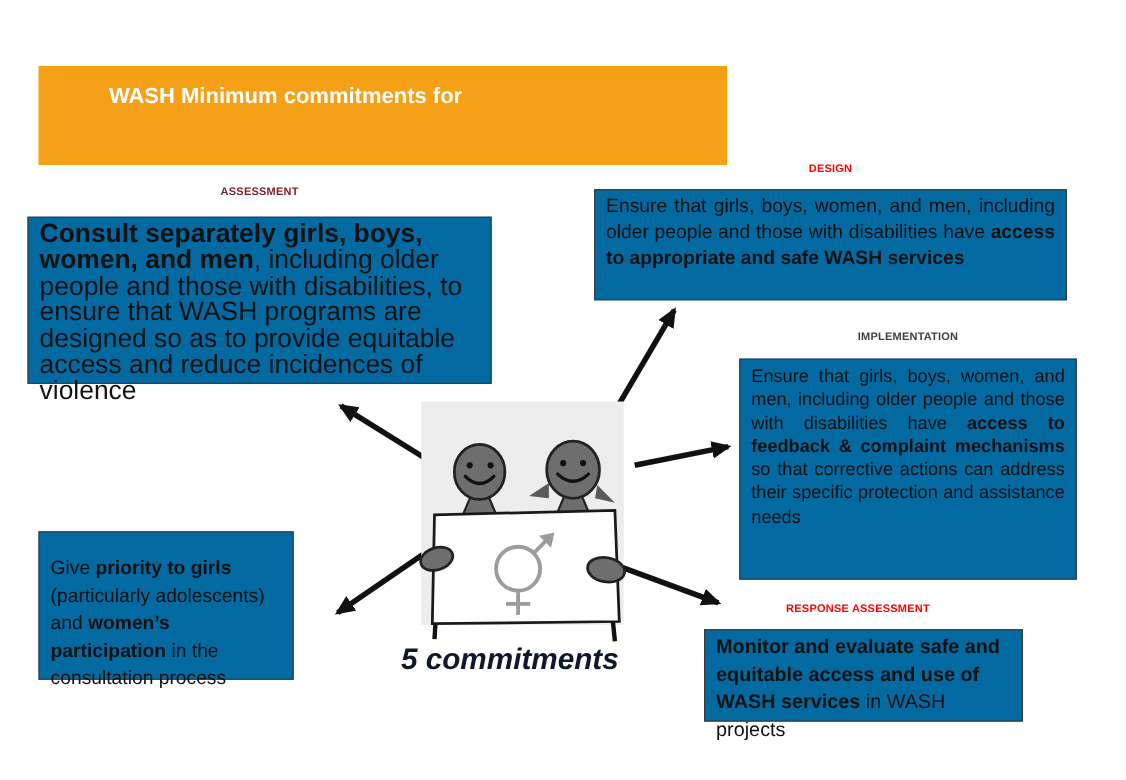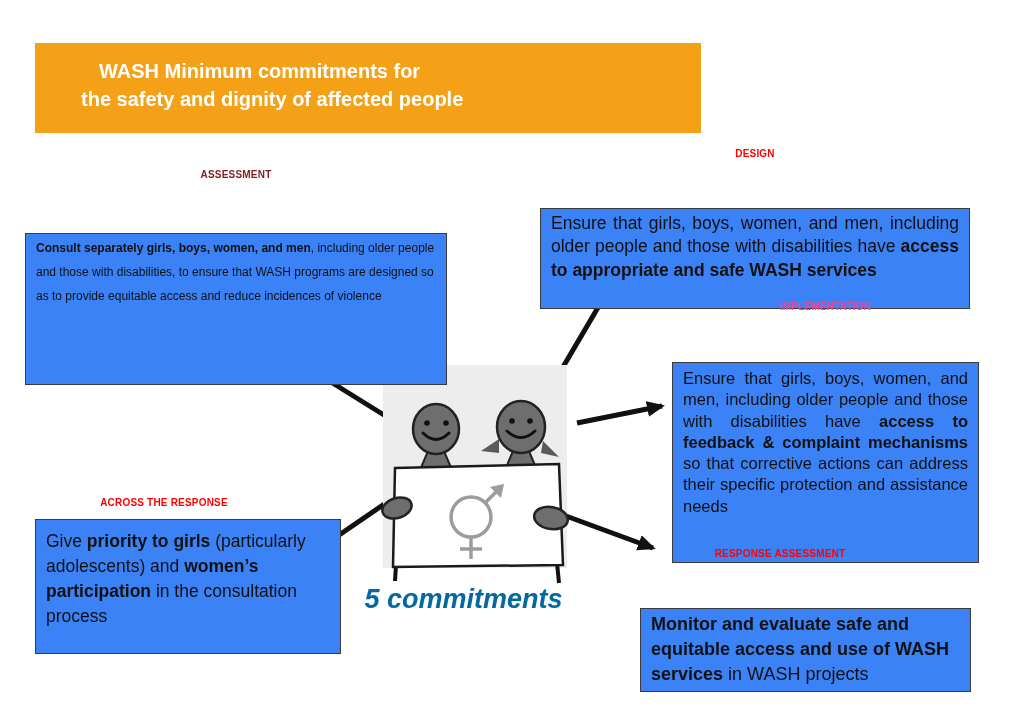--- a/index.html
+++ b/index.html
@@ -4,78 +4,76 @@
 <style>
   html,body{margin:0;padding:0;}
   body{
     width:1024px;height:709px;position:relative;background:#ffffff;
     font-family:"Liberation Sans", sans-serif;overflow:hidden;
   }
   .abs{position:absolute;}
 
   
   .banner{
-    left:35px;top:43px;width:626px;height:90px;background:#F5A118;padding-left:40px;
+    left:35px;top:60px;width:626px;height:90px;background:#F5A118;
   }
   .banner-title{
     position:absolute;left:0;top:14px;width:480px;color:#ffffff;
     font-weight:bold;font-size:20px;line-height:28px;
   }
   .banner-title .l1{padding-left:64px;}
   .banner-title .l2{padding-left:46px;}
   .logo{left:458px;top:8px;position:absolute;}
 
   
   .commit-label{
     font-weight:bold;font-size:10px;color:#FF0000;text-align:center;
     letter-spacing:.2px;
   }
   
   .commit-box{
-    background:#3b82f6;border:1.5px solid #3a3a3a;color:#111111;
+    background:#0369a1;border:1.5px solid #3a3a3a;color:#111111;
     box-sizing:border-box;
-    margin-top:36px;
   }
   .commit-box b{font-weight:bold;}
 
   .assessment-label{left:25px;top:169px;width:422px;}
   .assessment-box{left:25px;top:197px;width:422px;height:152px;
-    font-size:12px;line-height:23.8px;padding:3px 10px;}
+    font-size:24px;line-height:23.8px;padding:3px 10px;}
 
   .design-label{left:540px;top:148px;width:430px;}
   .design-box{left:540px;top:172px;width:430px;height:101px;
     font-size:17.5px;line-height:23.4px;padding:3px 10px;text-align:justify;}
 
   .implementation-label{left:672px;top:301px;width:307px;}
   .implementation-box{left:672px;top:326px;width:307px;height:201px;
     font-size:16.5px;line-height:21.3px;padding:5px 10px;text-align:justify;}
 
   .across-label{left:35px;top:457px;width:258px;margin-top:40px;}
-  .across-box{left:35px;top:483px;width:306px;height:135px;
-    font-size:17.5px;line-height:25px;padding:9px 10px;}
+  .across-box{left:35px;top:483px;width:232px;height:135px;
+    font-size:17.5px;line-height:25px;padding:20px 10px;}
 
   .monitoring-label{left:640px;top:548px;width:280px;}
-  .monitoring-box{left:640px;top:572px;width:331px;height:84px;
+  .monitoring-box{left:640px;top:572px;width:290px;height:84px;
     font-size:18px;line-height:25px;padding:3px 10px;}
 
   .caption{
     left:356px;top:584px;width:215px;text-align:center;
     font-size:27px;font-weight:bold;font-style:italic;color:#E2392B;
   }
 
   .arrows{left:0;top:0;width:1024px;height:709px;pointer-events:none;}
   .center-art{left:383px;top:365px;overflow:visible;}
 </style>
 </head>
 <body>
 
 <div class="abs banner" style="background: rgb(245, 161, 24);">
   <div class="banner-title">
     <div class="l1">WASH Minimum commitments for</div>
-    <div class="l2">the safety and dignity of affected people</div>
   </div>
 </div>
 
 <svg class="abs arrows" viewBox="0 0 1024 709">
   <defs>
     <marker id="ah" markerWidth="24" markerHeight="20" refX="15" refY="8" orient="auto" markerUnits="userSpaceOnUse">
       <path d="M0,0 L18,8 L0,16 Z" fill="#111111"></path>
     </marker>
   </defs>
   <line x1="392" y1="420" x2="310" y2="369" stroke="#111111" stroke-width="5" marker-end="url(#ah)"></line>
@@ -122,22 +120,22 @@
   <ellipse cx="14" cy="143" rx="15" ry="10" fill="#6E6E6E" stroke="#222" stroke-width="2.5" transform="rotate(-18 14 143)"></ellipse>
   <ellipse cx="168" cy="153" rx="17" ry="11" fill="#6E6E6E" stroke="#222" stroke-width="2.5" transform="rotate(10 168 153)"></ellipse>
 </svg>
 
 <div class="abs commit-label assessment-label" style="color: #7f1d1d;">ASSESSMENT</div>
 <div class="abs commit-box assessment-box"><b>Consult separately girls, boys, women, and men</b><span>, including older people and those with disabilities, to ensure that WASH programs are designed so as to provide equitable access and reduce incidences of violence</span></div>
 
 <div class="abs commit-label design-label" style="color: rgb(255, 0, 0);">DESIGN</div>
 <div class="abs commit-box design-box"><span>Ensure that girls, boys, women, and men, including older people and those with disabilities have </span><b>access to appropriate and safe WASH services</b></div>
 
-<div class="abs commit-label implementation-label" style="color: #ec4899;">IMPLEMENTATION</div>
+<div class="abs commit-label implementation-label" style="color: #404040;">IMPLEMENTATION</div>
 <div class="abs commit-box implementation-box"><span>Ensure that girls, boys, women, and men, including older people and those with disabilities have </span><b>access to feedback &amp; complaint mechanisms</b><span> so that corrective actions can address their specific protection and assistance needs</span></div>
 
 <div class="abs commit-label across-label" style="color: rgb(255, 0, 0);">ACROSS THE RESPONSE</div>
 <div class="abs commit-box across-box"><span>Give </span><b>priority to girls</b><span> (particularly adolescents) and </span><b>women’s participation</b><span> in the consultation process</span></div>
 
 <div class="abs commit-label monitoring-label" style="color: rgb(255, 0, 0);">RESPONSE ASSESSMENT</div>
 <div class="abs commit-box monitoring-box"><b>Monitor and evaluate safe and equitable access and use of WASH services</b><span> in WASH projects</span></div>
 
-<div class="abs caption" style="color: #0369a1;">5 commitments</div>
+<div class="abs caption" style="color: #0f172a;">5 commitments</div>
 
 </body></html>

